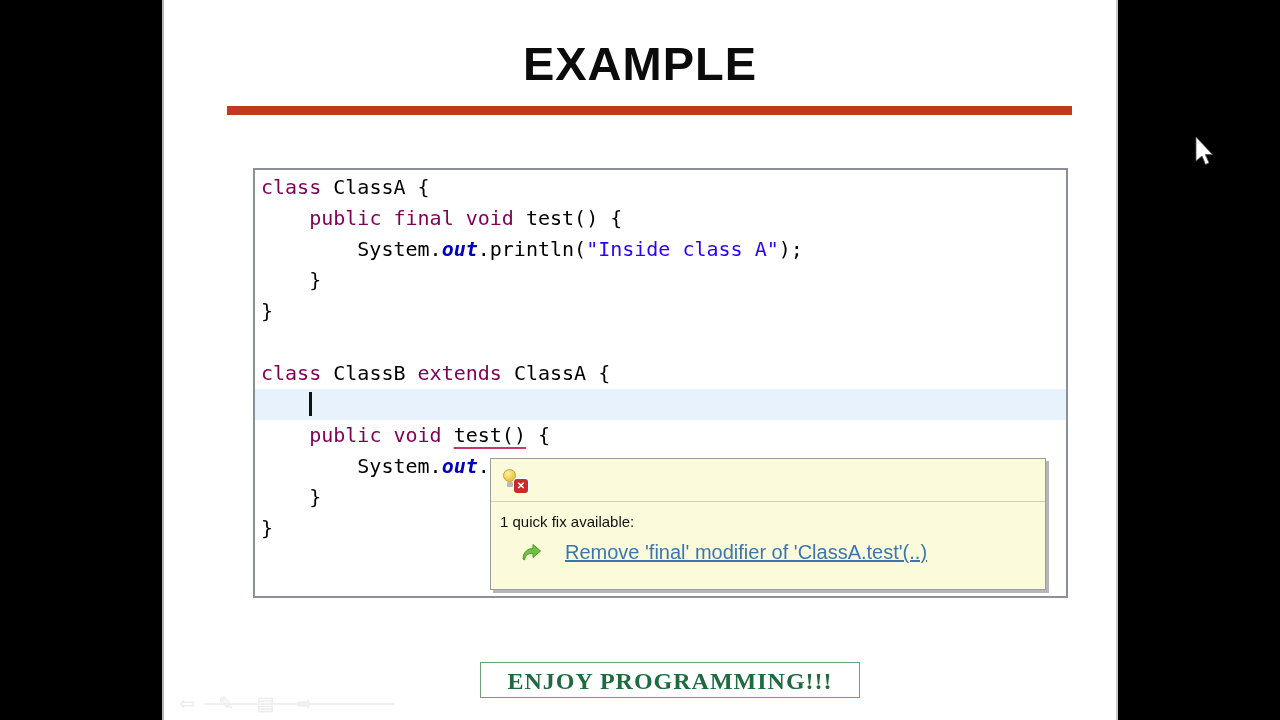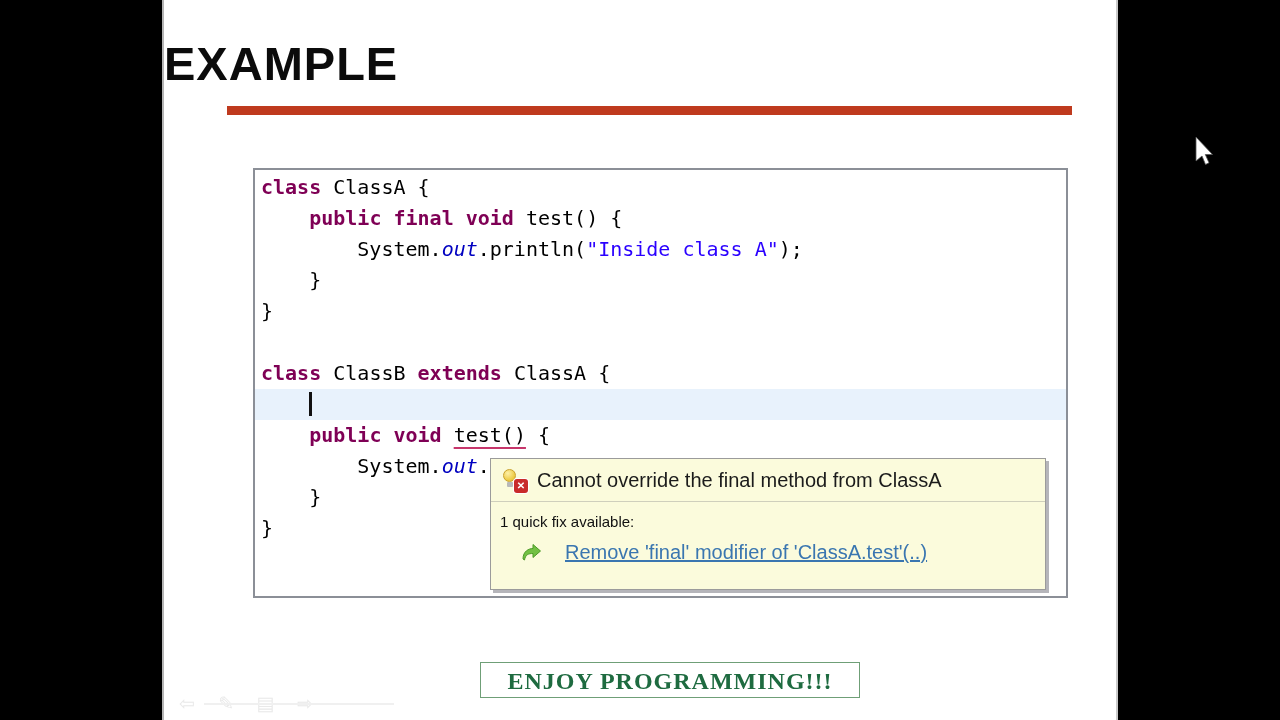--- a/index.html
+++ b/index.html
@@ -8,38 +8,38 @@
     background:#000;font-family:"Liberation Sans",sans-serif;
   }
   
   .slide{
     position:absolute;left:162px;top:0;width:956px;height:720px;
     background:#ffffff;border-left:2px solid #b5b5b5;border-right:2px solid #c9c9c9;
     box-sizing:border-box;
   }
   .slide-title{
     position:absolute;left:0;top:38px;width:100%;margin:0;
-    text-align:left;font-size:47px;line-height:1.1;font-weight:bold;
+    text-align:center;font-size:47px;line-height:1.1;font-weight:bold;
     letter-spacing:1px;color:#0b0b0b;font-family:"Liberation Sans",sans-serif;
   }
   .title-rule{position:absolute;left:63px;top:106px;width:845px;height:9px;}
   
   .codebox{
     position:absolute;left:89px;top:168px;width:815px;height:430px;
     background:#fff;border:2px solid #8b8f97;box-sizing:border-box;
   }
   .code-lines{
     position:absolute;left:0;top:2px;width:100%;
     font-family:"DejaVu Sans Mono",monospace;font-size:20px;
   }
   .code-line{height:31px;line-height:31px;white-space:pre;padding-left:6px;}
   .code-line.current{background:#e8f2fc;}
   .seg-pl{color:#000000;}
-  .seg-kw{font-weight:bold;}
-  .seg-fld{font-weight:normal;font-style:italic;}
+  .seg-kw{font-weight:normal;}
+  .seg-fld{font-weight:bold;font-style:italic;}
   .seg-str{}
   .seg-err{
     color:#000;text-decoration-line:underline;text-decoration-style:wavy;
     text-decoration-color:#c7366b;text-decoration-thickness:2px;text-underline-offset:5px;text-decoration:underline;
   }
   .caret{display:inline-block;width:3px;height:24px;background:#111;vertical-align:middle;margin-bottom:3px;}
   
   .tooltip{
     position:absolute;left:326px;top:458px;width:556px;height:132px;
     border:1px solid #9b9b9b;box-sizing:border-box;
@@ -108,21 +108,20 @@
       </div>
   </div>
 
   <div class="tooltip">
     <div class="tt-head">
       <span class="bulb">
         <span class="globe"></span>
         <span class="base"></span>
         <span class="badge">✕</span>
       </span>
-      <span>Cannot override the final method from ClassA</span>
     </div>
     <div>
       <div class="tt-count">1 quick fix available:</div>
       <div class="fix-row">
         <svg class="fix-arrow" viewBox="0 0 21 20">
           <path d="M2 16 C2 8, 8 5.5, 12 5.5 L12 1.5 L19.5 8 L12 14.5 L12 10.5 C7.5 10.5, 4.5 11.5, 3.5 17 Z" fill="#72c043" stroke="#4c9a28" stroke-width="1" stroke-linejoin="round"></path>
         </svg>
         <a class="fix-link">Remove 'final' modifier of 'ClassA.test'(..)</a>
       </div>
     </div>

